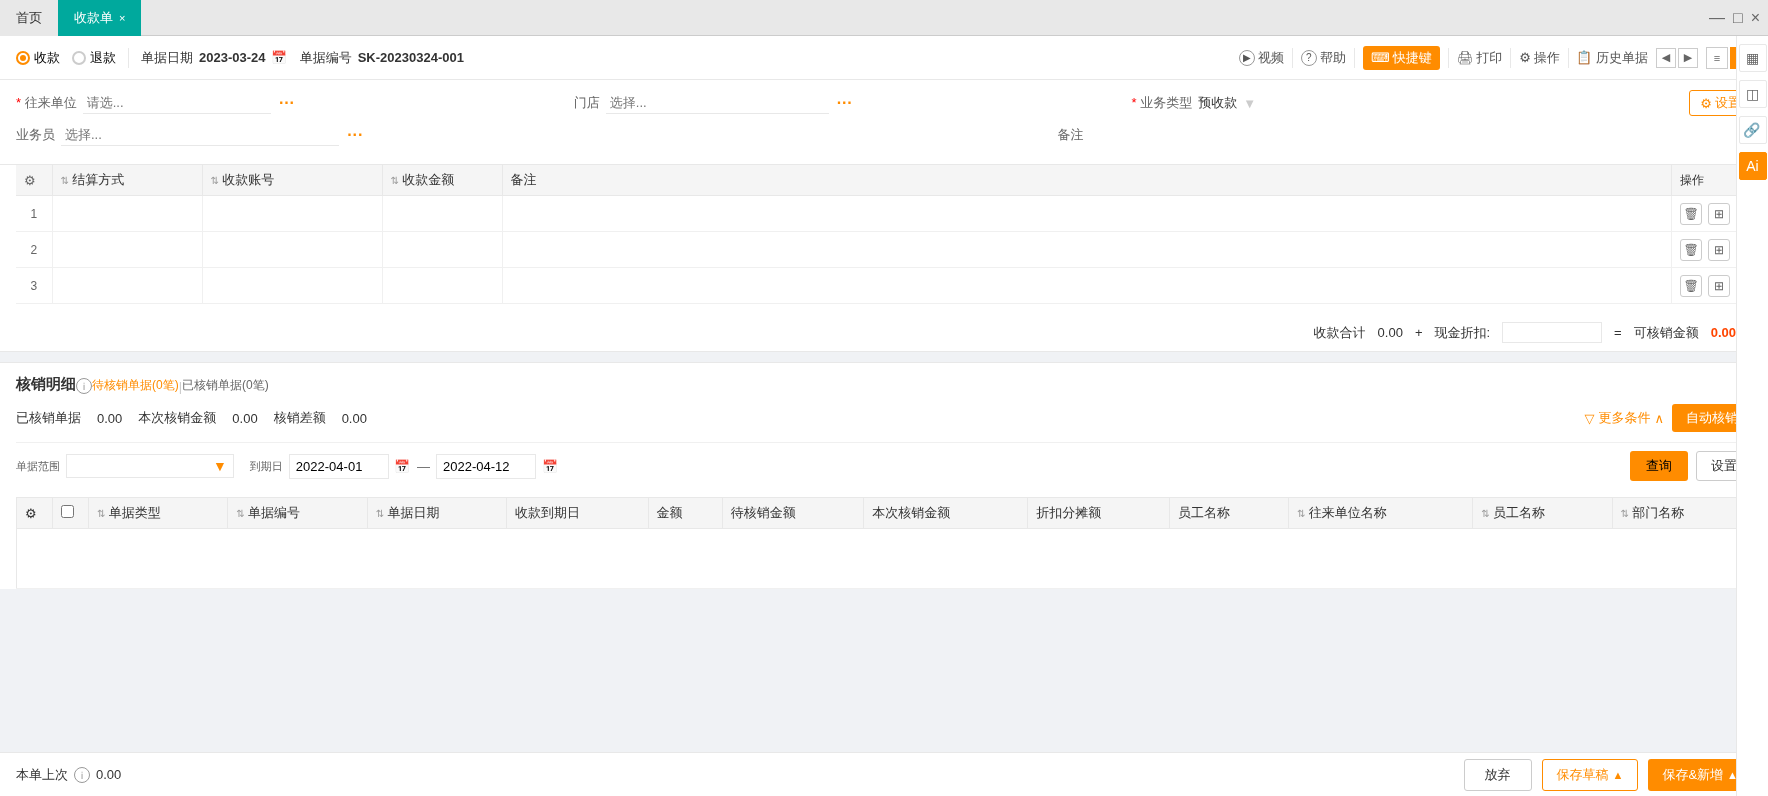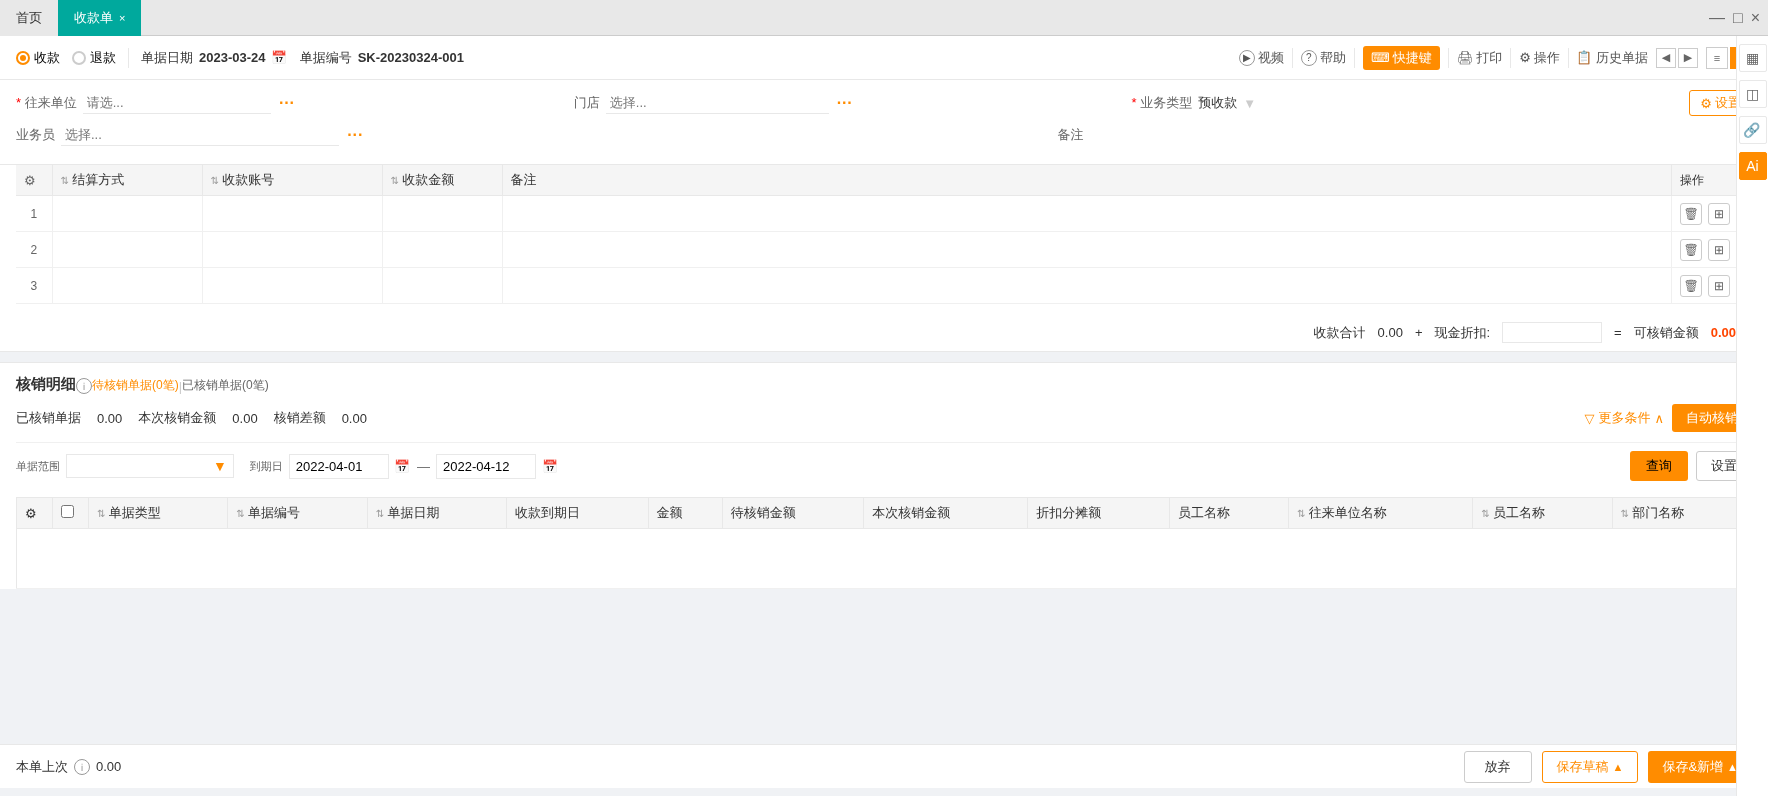--- a/index.html
+++ b/index.html
@@ -83,21 +83,21 @@
     .date-separator { color: #666; }
     .query-btn { background: #ff8c00; color: #000000; border: none; padding: 1px 16px; border-radius: 3px; cursor: pointer; font-size: 13px; }
     .settings-sm-btn { background: #fff; border: 1px solid #ccc; color: #333; padding: 5px 14px; border-radius: 3px; cursor: pointer; font-size: 13px; }
 
     
     .bottom-table { border: 1px solid #e8e8e8; margin: 8px 0 0; }
     .bottom-table th { background: #f5f5f5; padding: 6px 8px; font-weight: normal; font-size: 12px; border-right: 1px solid #e8e8e8; border-bottom: 1px solid #e8e8e8; }
     .bottom-table td { padding: 6px 8px; border-bottom: 1px solid #f0f0f0; border-right: 1px solid #f0f0f0; font-size: 12px; height: 32px; }
 
     
-    .footer { position: fixed; bottom: 8px; left: 0; right: 0; height: 44px; background: #fff; border-top: 1px solid #e8e8e8; display: flex; align-items: center; padding: 0 16px; }
+    .footer { position: fixed; bottom: 0; left: 0; right: 0; height: 44px; background: #fff; border-top: 1px solid #e8e8e8; display: flex; align-items: center; padding: 0 16px; }
     .footer-left { display: flex; align-items: center; gap: 6px; font-size: 13px; color: #333; }
     .footer-right { margin-left: auto; display: flex; gap: 10px; }
     .discard-btn { background: #fff; border: 1px solid #ccc; color: #333; padding: 6px 20px; border-radius: 3px; cursor: pointer; font-size: 13px; }
     .save-draft-btn { background: #fff; border: 1px solid #ff8c00; color: #ff8c00; padding: 6px 14px; border-radius: 3px; cursor: pointer; font-size: 13px; display: flex; align-items: center; gap: 4px; }
     .save-new-btn { background: #ff8c00; color: #fff; border: none; padding: 6px 14px; border-radius: 3px; cursor: pointer; font-size: 13px; display: flex; align-items: center; gap: 4px; }
     .btn-arrow { font-size: 11px; }
 
     
     .right-sidebar { position: fixed; right: 0; top: 36px; width: 32px; background: #fff; border-left: 1px solid #e8e8e8; display: flex; flex-direction: column; align-items: center; padding-top: 8px; gap: 8px; bottom: 0; z-index: 10; }
     .sidebar-icon { width: 28px; height: 28px; border: 1px solid #e8e8e8; display: flex; align-items: center; justify-content: center; cursor: pointer; font-size: 14px; color: #666; border-radius: 2px; }

